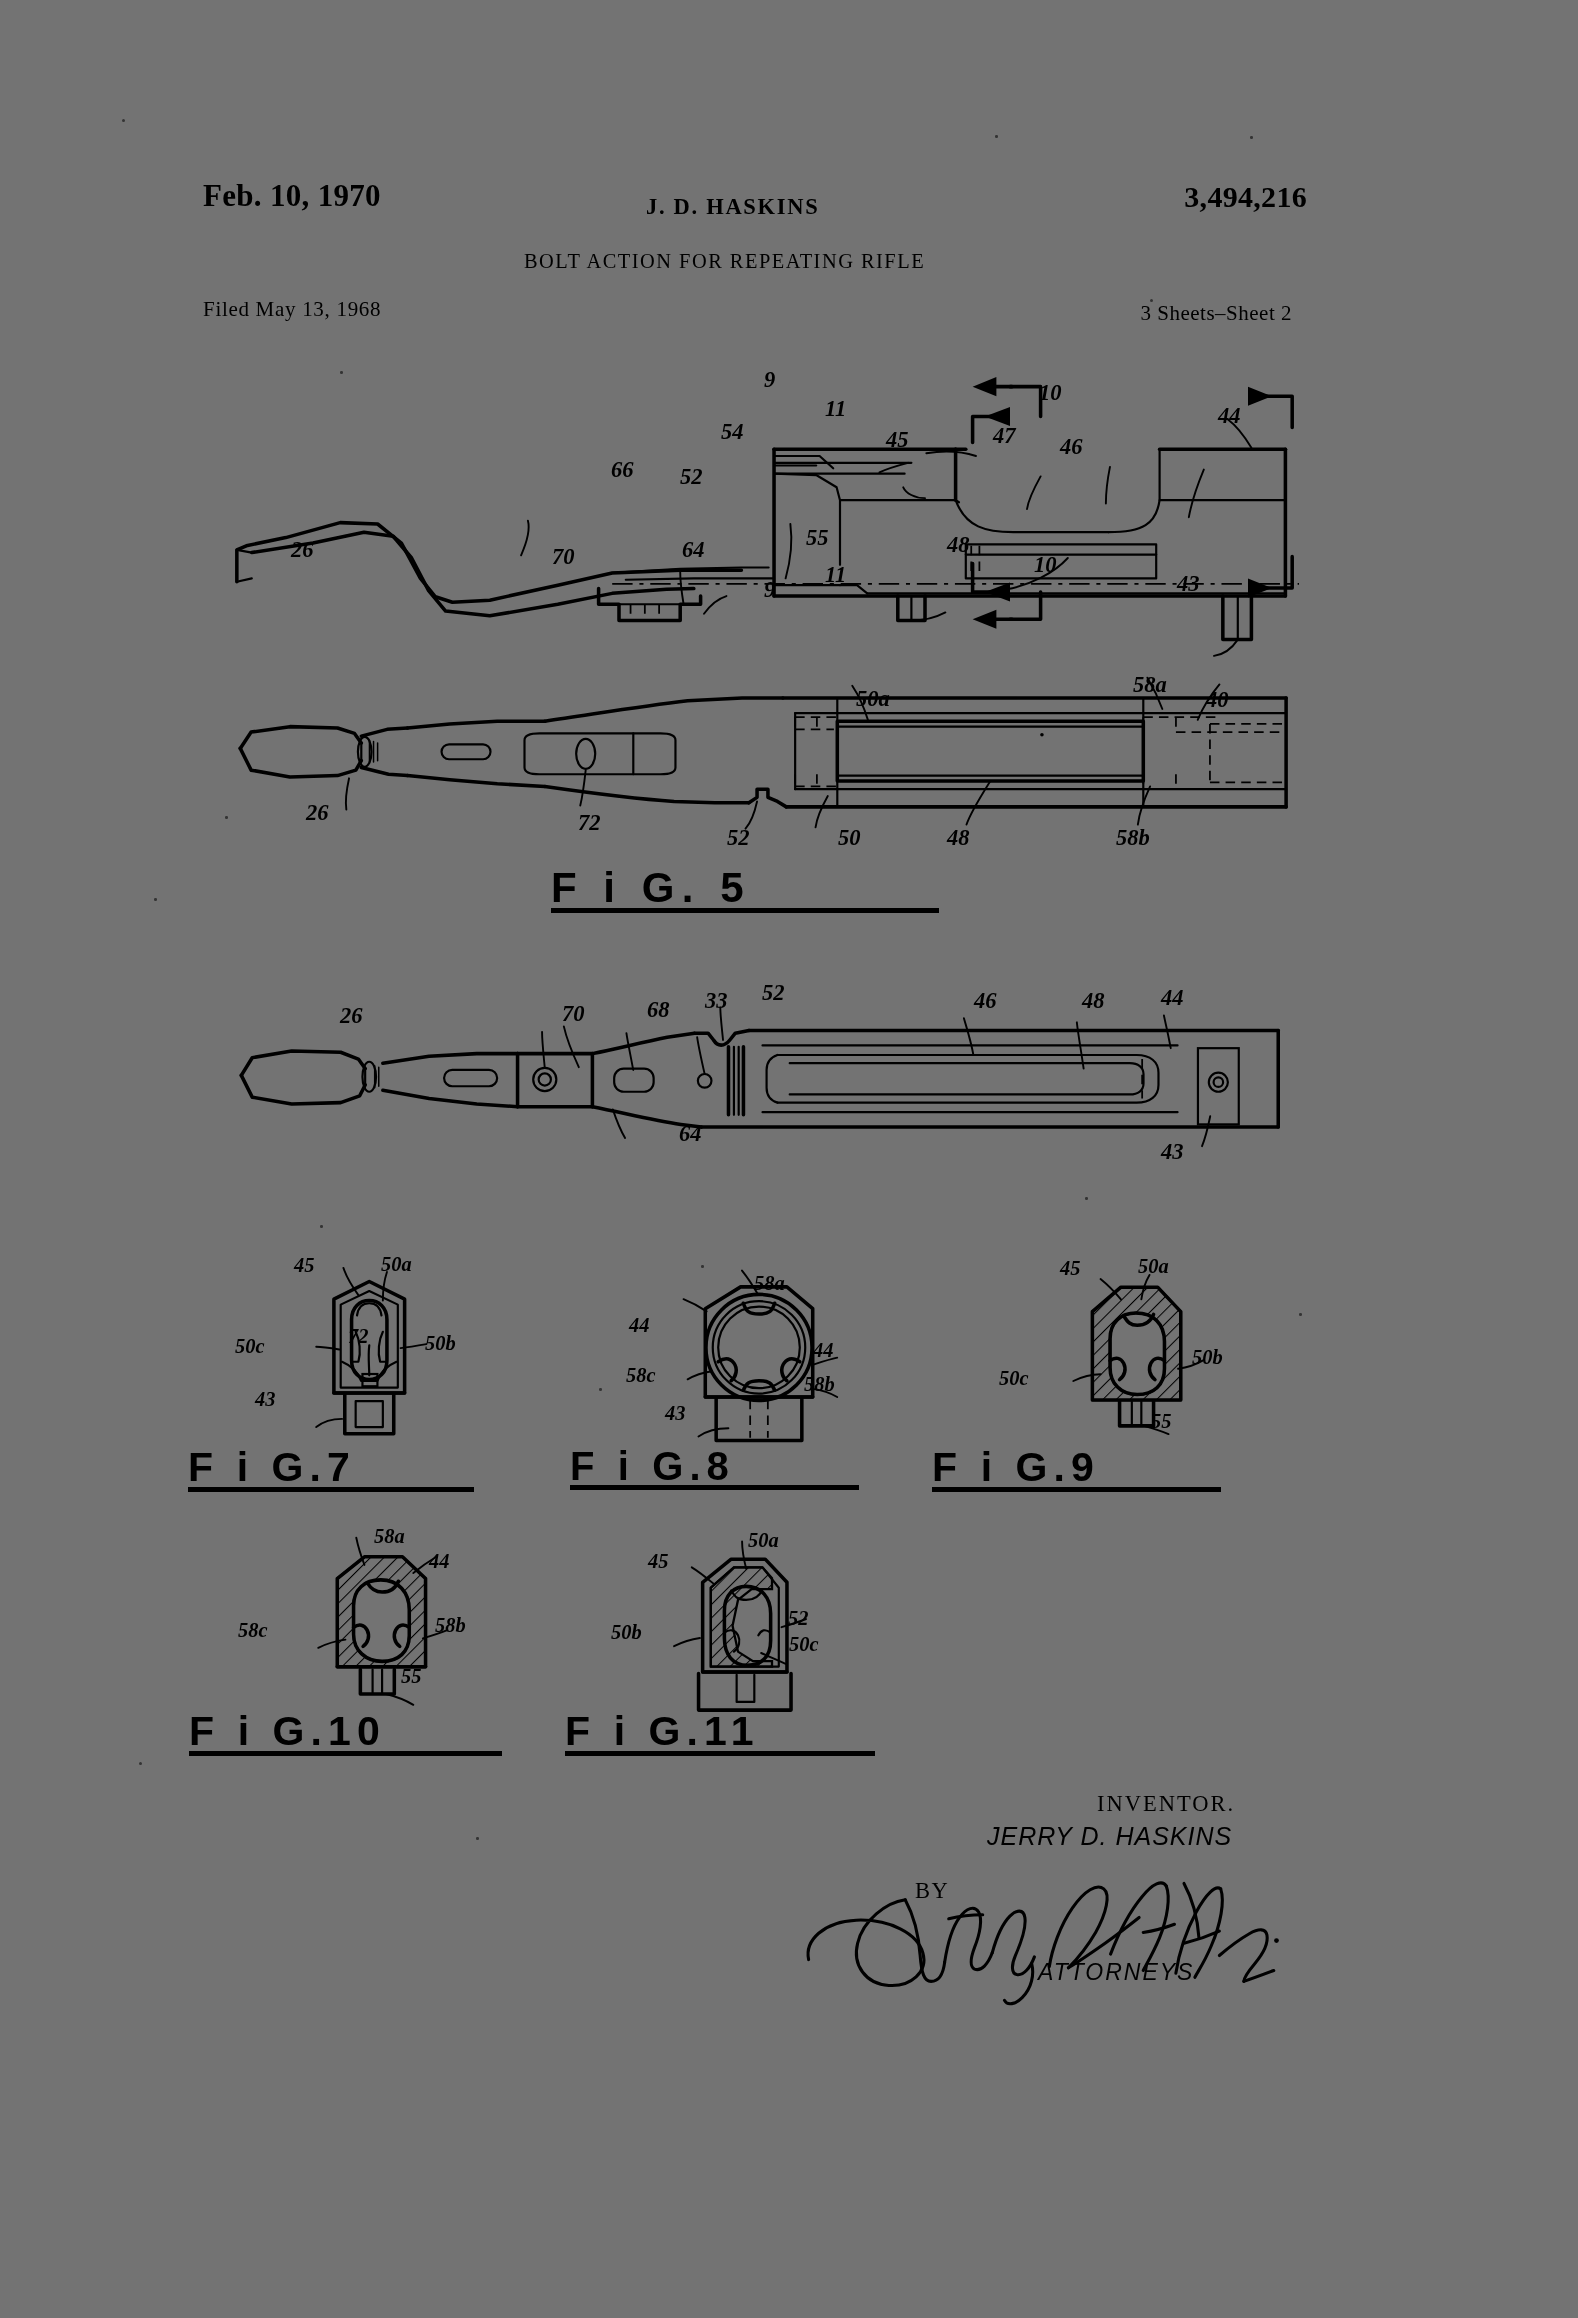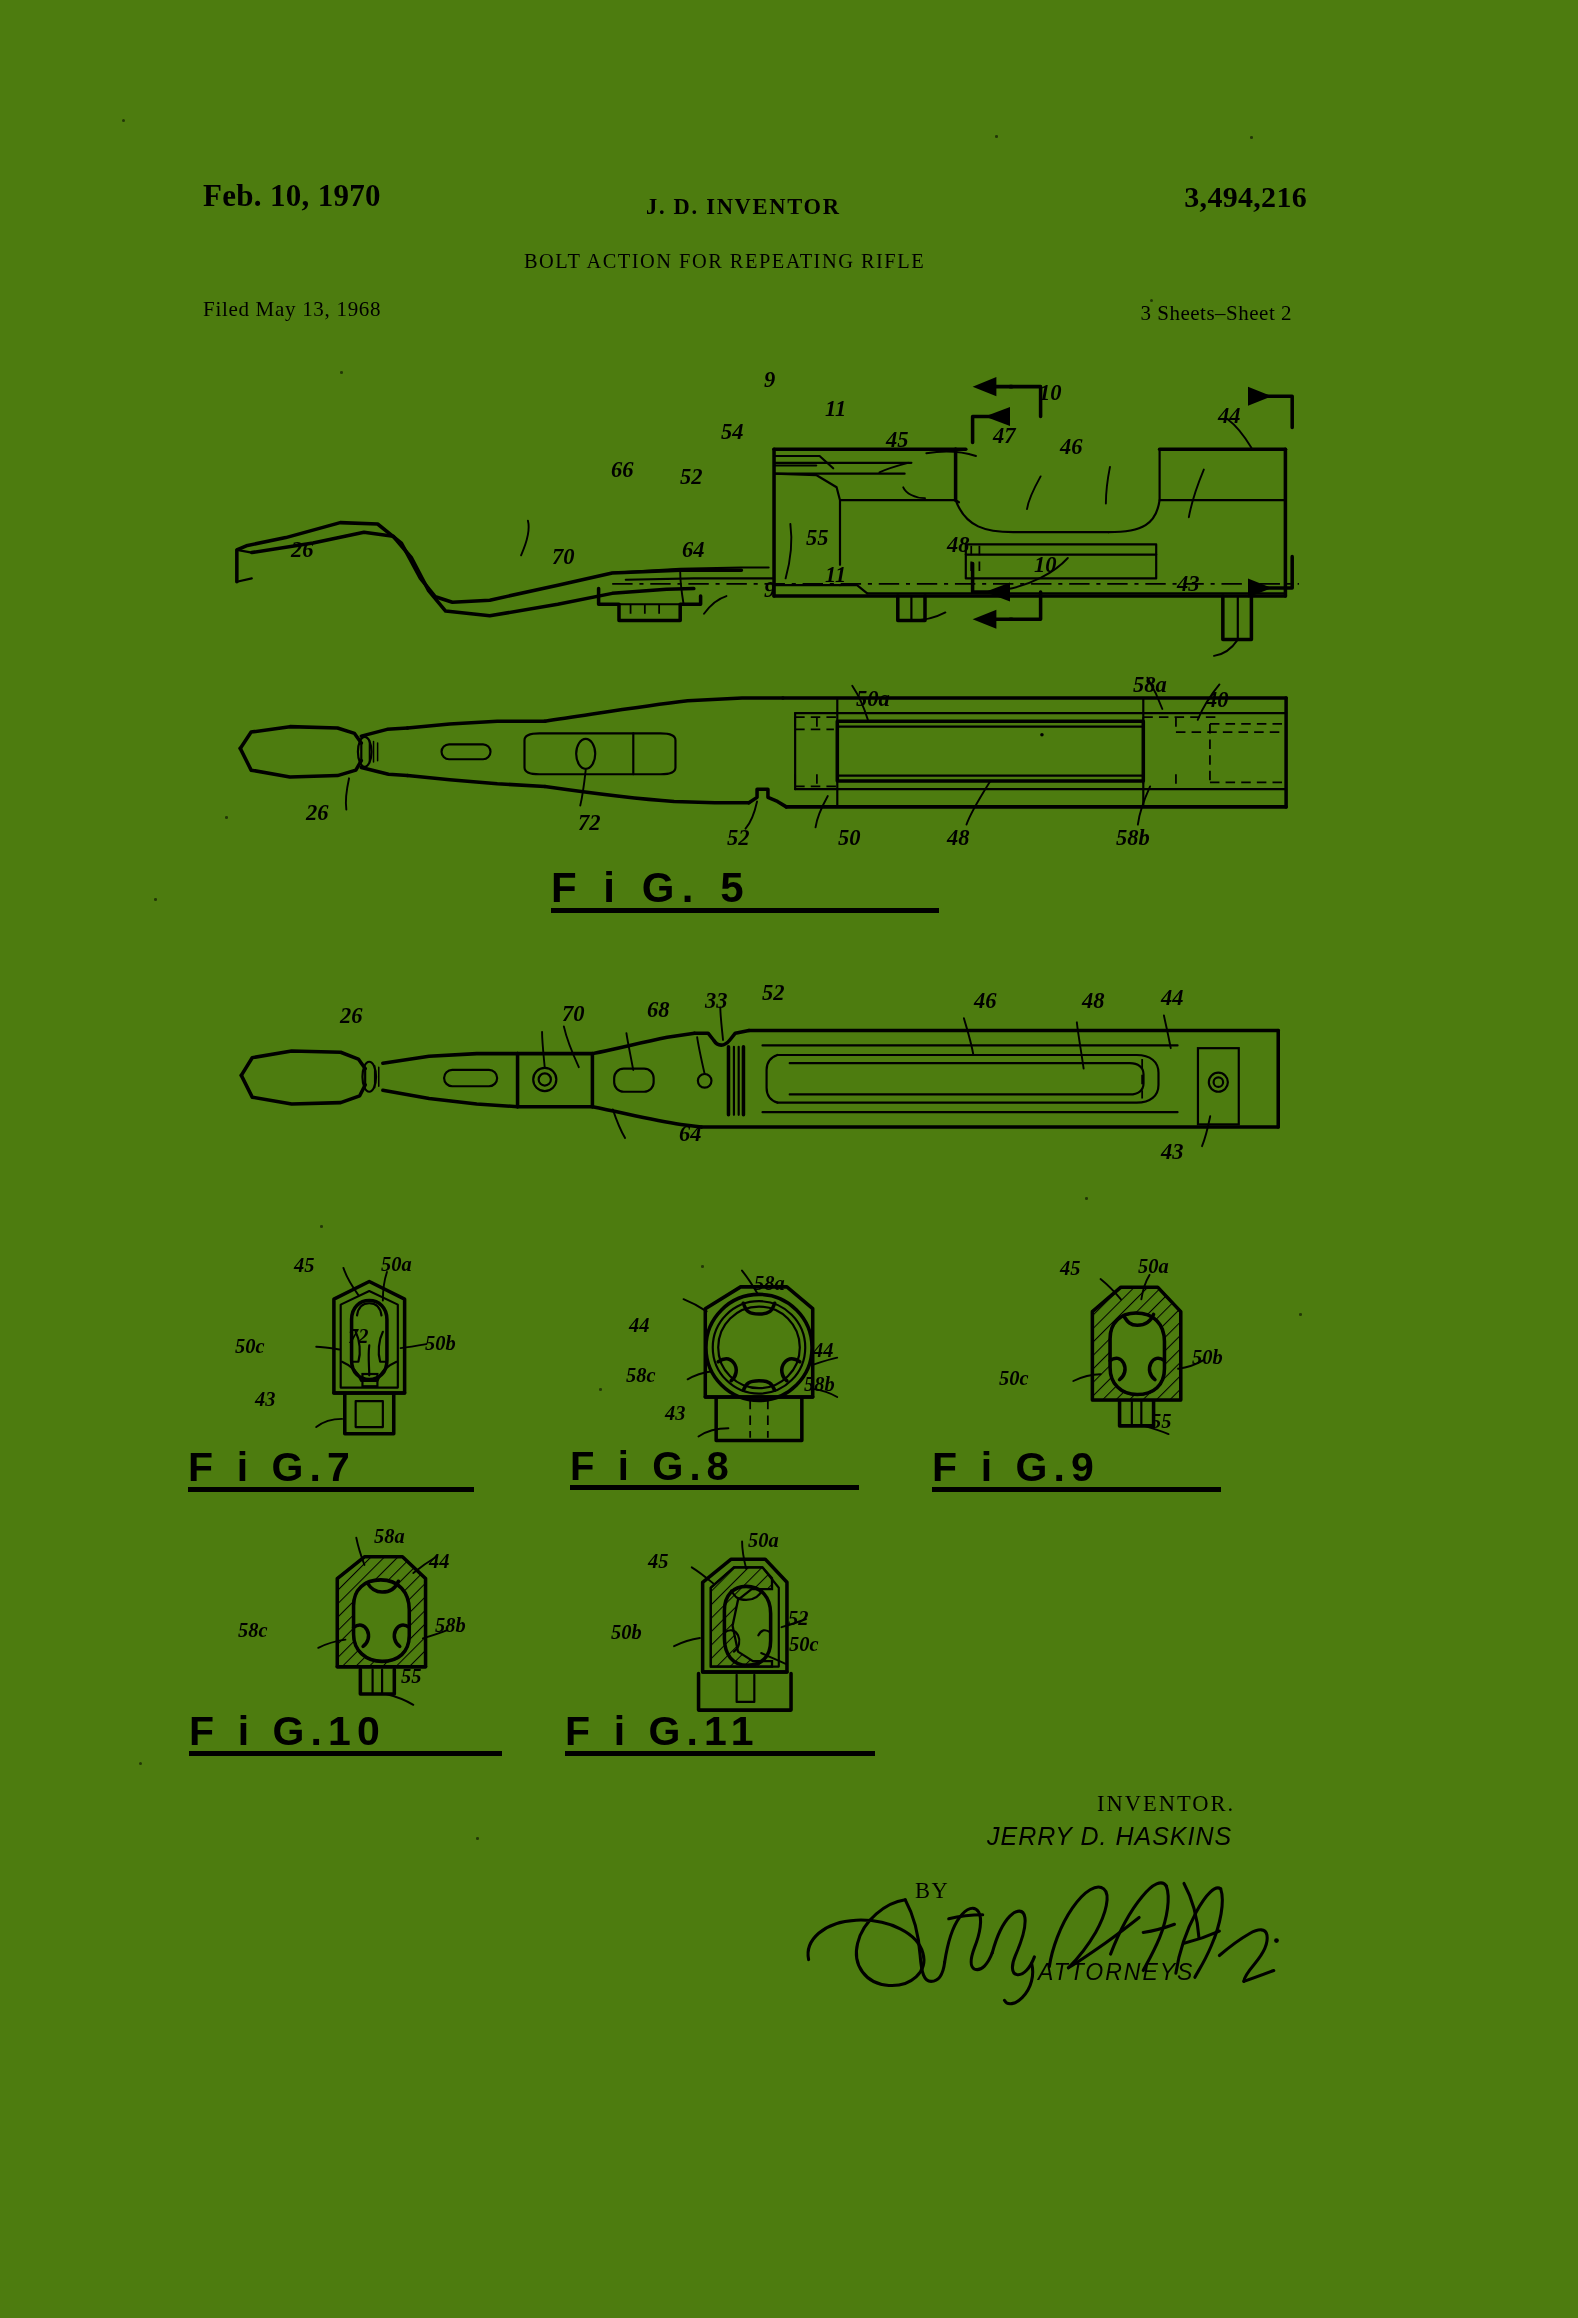--- a/index.html
+++ b/index.html
@@ -1,20 +1,20 @@
 <!DOCTYPE html>
 <html style="font-size:11px"><head>
 <meta charset="utf-8">
 <style>
   html,body{margin:0;padding:0;background:#ffffff;}
   body{
     width:1578px;height:2319px;position:relative;overflow:hidden;
     font-family:"Liberation Serif", serif;color:#000;
   }
-  .page{position:absolute;inset:0;background:#4d7c0f;}
+  .page{position:absolute;inset:0;background:#737373;}
 
   
   .hdr-date{
     position:absolute;left:203px;top:178px;
     font-family:"Liberation Serif",serif;font-weight:bold;font-size:31px;letter-spacing:0.3px;
   }
   .hdr-author{
     position:absolute;left:646px;top:194px;
     font-family:"Liberation Serif",serif;font-weight:bold;font-size:22.5px;letter-spacing:1.7px;
   }
@@ -83,21 +83,21 @@
 
   
   .speck{position:absolute;background:#000;border-radius:50%;opacity:.55;}
 </style>
 </head>
 <body>
 
 <div class="page">
 
   <div class="hdr-date">Feb. 10, 1970</div>
-  <div class="hdr-author">J. D. INVENTOR</div>
+  <div class="hdr-author">J. D. HASKINS</div>
   <div class="hdr-patno">3,494,216</div>
   <div class="hdr-title">BOLT ACTION FOR REPEATING RIFLE</div>
   <div class="hdr-filed">Filed May 13, 1968</div>
   <div class="hdr-sheets">3 Sheets–Sheet 2</div>
 
   <svg width="0" height="0">
     <defs>
       <pattern id="hatch" width="14" height="14" patternUnits="userSpaceOnUse" patternTransform="rotate(45)">
         <line x1="0" y1="0" x2="0" y2="14" stroke="#000" stroke-width="3"></line>
       </pattern>

